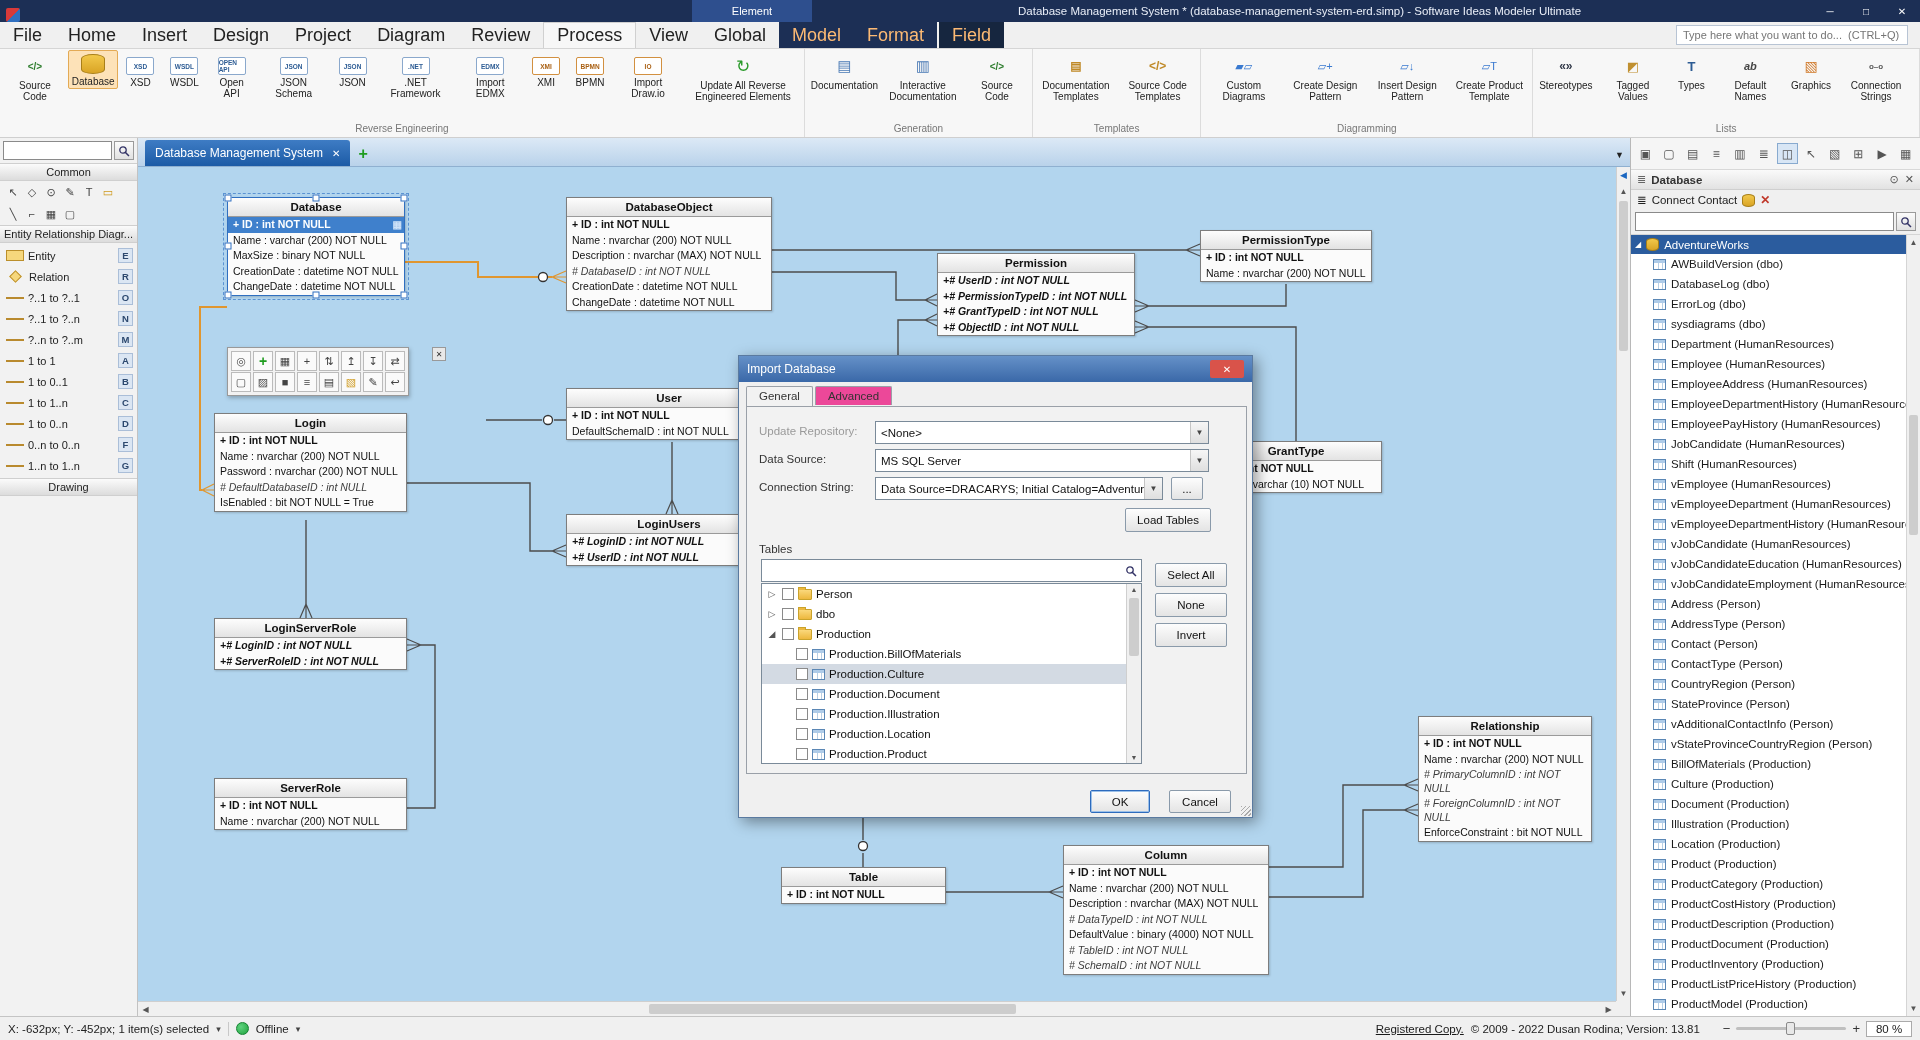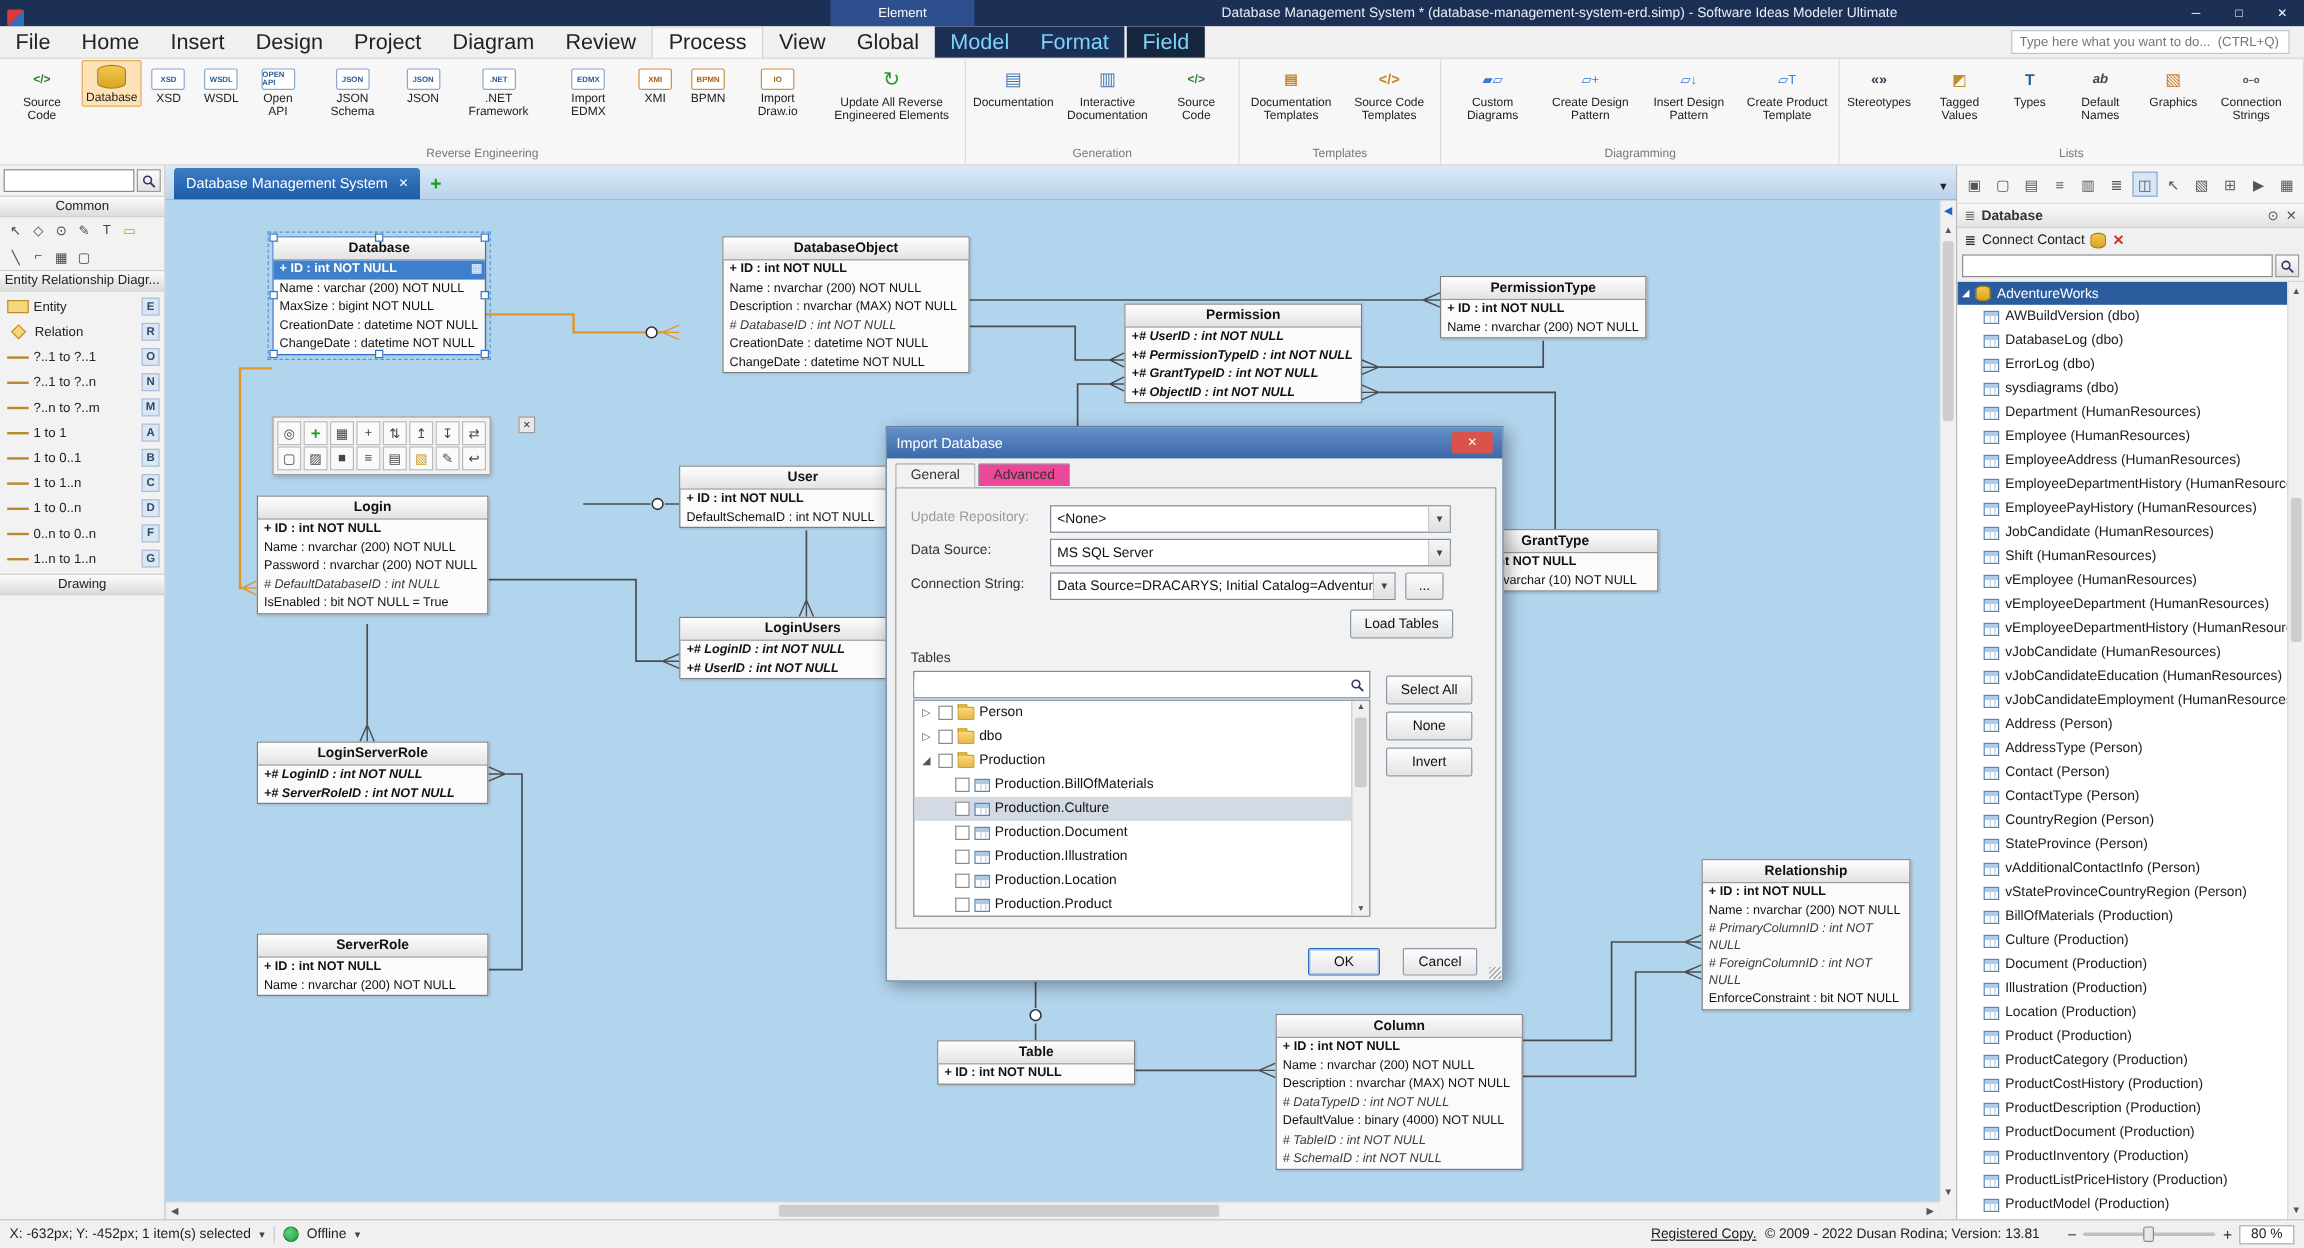--- a/index.html
+++ b/index.html
@@ -14,21 +14,21 @@
   .wtitle{position:absolute;left:1018px;top:0;height:22px;display:flex;align-items:center;font-size:11.5px;color:#e9eef8;white-space:nowrap}
   .wbtns{margin-left:auto;display:flex;height:22px}
   .wbtns span{width:36px;display:flex;align-items:center;justify-content:center;font-size:10px;color:#fff}
 
   
   .tabrow{position:absolute;left:0;top:22px;right:0;height:27px;background:#f0f0f0;border-bottom:1px solid #d5d5d5;display:flex;align-items:stretch}
   .rtab{padding:5px 13px;font-size:18px;color:#222;display:flex;align-items:center}
   .rtab.active{background:#f7f7f7;border:1px solid #d0d0d0;border-bottom:none}
   .ctxseg{display:flex;background:var(--titlebar-bg)}
   .ctxseg2{display:flex;background:#16263f;margin-left:2px}
-  .rtab.ctx{color:#7dd3fc}
+  .rtab.ctx{color:#fdba74}
   .qsearch{margin-left:auto;margin-right:12px;align-self:center;width:232px;height:20px;border:1px solid #b8c4d4;background:#fff;font-size:11px;color:#8a96a8;padding:0 6px;font-family:inherit}
 
   
   .ribbon{position:absolute;left:0;top:49px;right:0;height:89px;background:#f7f7f7;border-bottom:1px solid #cfcfcf;display:flex;align-items:stretch;overflow:hidden}
   .rgroup{display:flex;flex-direction:column;border-right:1px solid #dcdcdc;padding:1px 2px 0}
   .rbtns{display:flex;flex:1;align-items:flex-start}
   .rbtn{display:flex;flex-direction:column;align-items:center;min-width:44px;max-width:82px;padding:3px 3px 1px;border:1px solid transparent;border-radius:2px}
   .rbtn.active{background:#fde2b8;border-color:#e3aa55}
   .rbtn.wide{max-width:118px}
   .rlbl{font-size:10px;line-height:11px;text-align:center;color:#222;max-height:35px;overflow:hidden}
@@ -502,33 +502,33 @@
       <path class="orange feet" d="M64,323 L76,317 M64,323 L76,323 M64,323 L76,329"></path>
       <circle cx="405" cy="110" r="4.5"></circle>
       <circle cx="410" cy="253" r="4.5"></circle>
       <circle cx="725" cy="679" r="4.5"></circle>
     </svg>
     <div id="entities">
         <div class="entity sel" style="left: 89px; top: 30px; width: 178px;">
           <div class="ehead">Database</div>
           <div class="erow pk hl">+ ID : int NOT NULL<span class="rowgrid">▦</span></div>
           <div class="erow plain">Name : varchar (200)  NOT NULL</div>
-          <div class="erow plain">MaxSize : bigint NOT NULL</div>
+          <div class="erow plain">MaxSize : binary NOT NULL</div>
           <div class="erow plain">CreationDate : datetime NOT NULL</div>
           <div class="erow plain">ChangeDate : datetime NOT NULL</div>
           <span class="handle" style="left: 0%; top: 0%;"></span>
           <span class="handle" style="left: 50%; top: 0%;"></span>
           <span class="handle" style="left: 100%; top: 0%;"></span>
           <span class="handle" style="left: 0%; top: 50%;"></span>
           <span class="handle" style="left: 100%; top: 50%;"></span>
           <span class="handle" style="left: 0%; top: 100%;"></span>
           <span class="handle" style="left: 50%; top: 100%;"></span>
           <span class="handle" style="left: 100%; top: 100%;"></span>
         </div>
-        <div class="entity" style="left: 428px; top: 30px; width: 206px; margin-left: 36px;">
+        <div class="entity" style="left: 428px; top: 30px; width: 206px;">
           <div class="ehead">DatabaseObject</div>
           <div class="erow pk">+ ID : int NOT NULL</div>
           <div class="erow plain">Name : nvarchar (200)  NOT NULL</div>
           <div class="erow plain">Description : nvarchar (MAX)  NOT NULL</div>
           <div class="erow fk"># DatabaseID : int NOT NULL</div>
           <div class="erow plain">CreationDate : datetime NOT NULL</div>
           <div class="erow plain">ChangeDate : datetime NOT NULL</div>
         </div>
         <div class="entity" style="left: 799px; top: 86px; width: 198px;">
           <div class="ehead">Permission</div>

